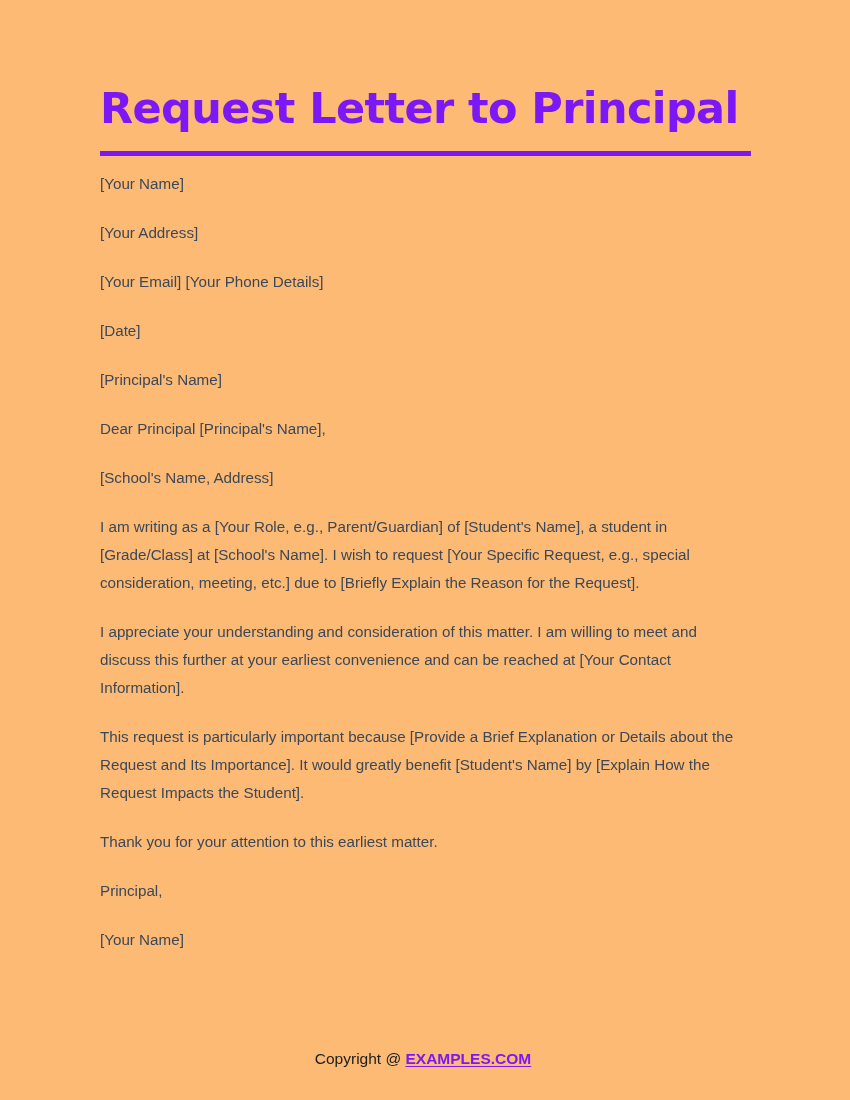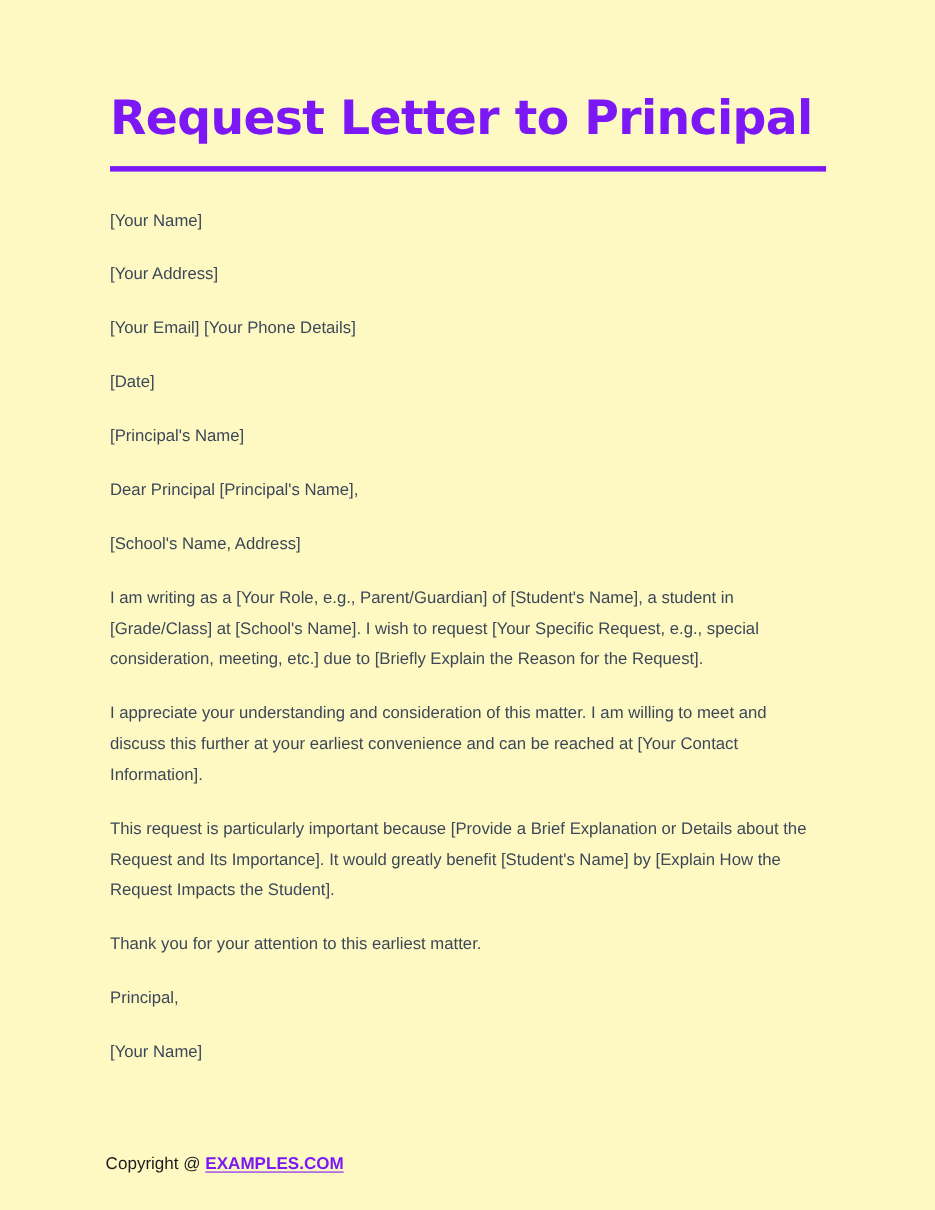--- a/index.html
+++ b/index.html
@@ -16,21 +16,21 @@
     position: relative;
     overflow: hidden;
   }
 
   .page {
     position: relative;
     width: 850px;
     height: 1100px;
     box-sizing: border-box;
     padding: 0 100px;
-    background: #fef9c3;
+    background: #fdba74;
   }
 
   
   .doc-header {
     padding-top: 84px;
   }
 
   .doc-title {
     margin: 0;
     font-family: "DejaVu Sans", sans-serif;
@@ -44,21 +44,21 @@
 
   .title-rule {
     margin-top: 19px;
     width: 651px;
     height: 5px;
     background: #7B18F5;
   }
 
   
   .letter-body {
-    margin-top: 31px;
+    margin-top: 14px;
     width: 645px;
   }
 
   .letter-line {
     margin: 0 0 21px 0;
     font-size: 15.2px;
     line-height: 28px;
     color: #3c4858;
     text-align: left;
   }
@@ -66,21 +66,21 @@
   .letter-line:last-child {
     margin-bottom: 0;
   }
 
   
   .doc-footer {
     position: absolute;
     left: 96px;
     right: 100px;
     bottom: 31px;
-    text-align: left;
+    text-align: center;
     font-size: 15.5px;
     line-height: 1.3;
     color: #1d1d1d;
     white-space: nowrap;
   }
 
   .footer-link {
     color: #7B18F5;
     font-weight: 700;
     text-decoration: underline;

